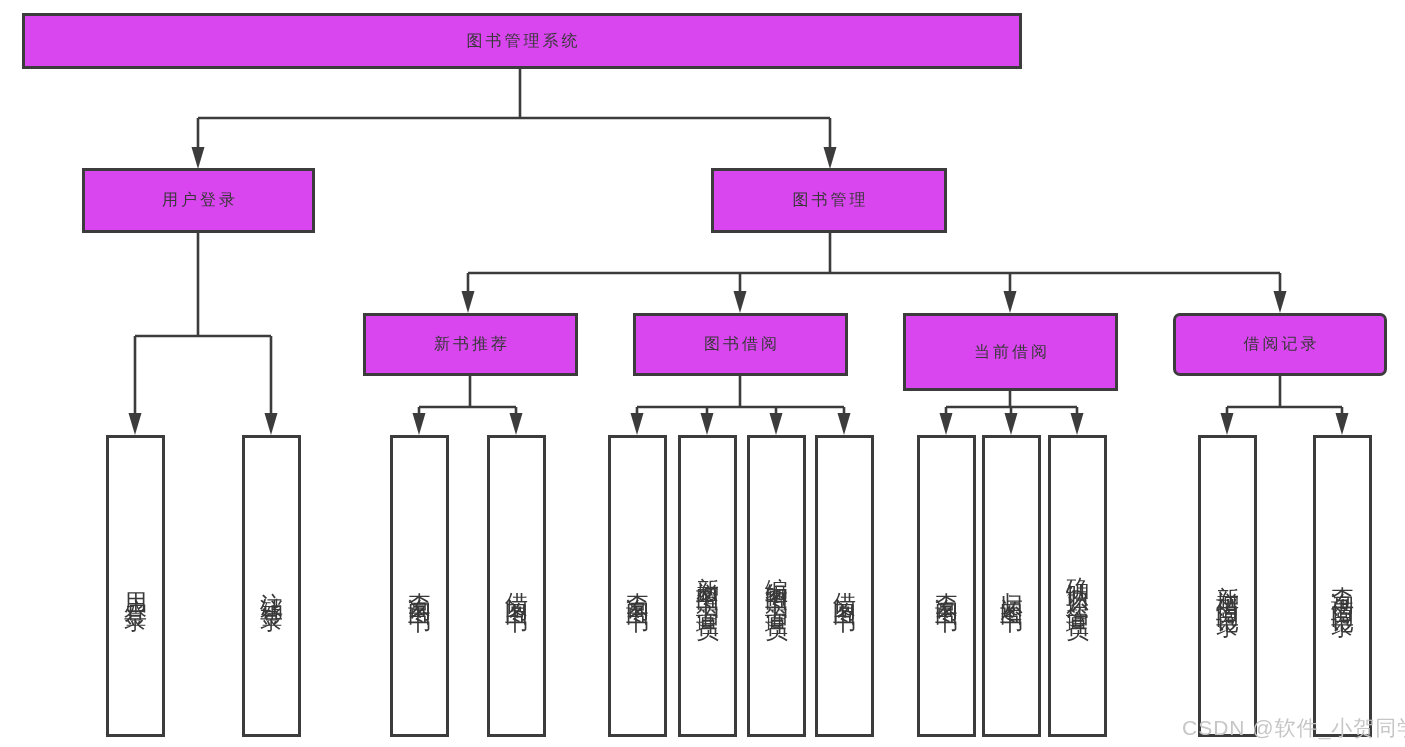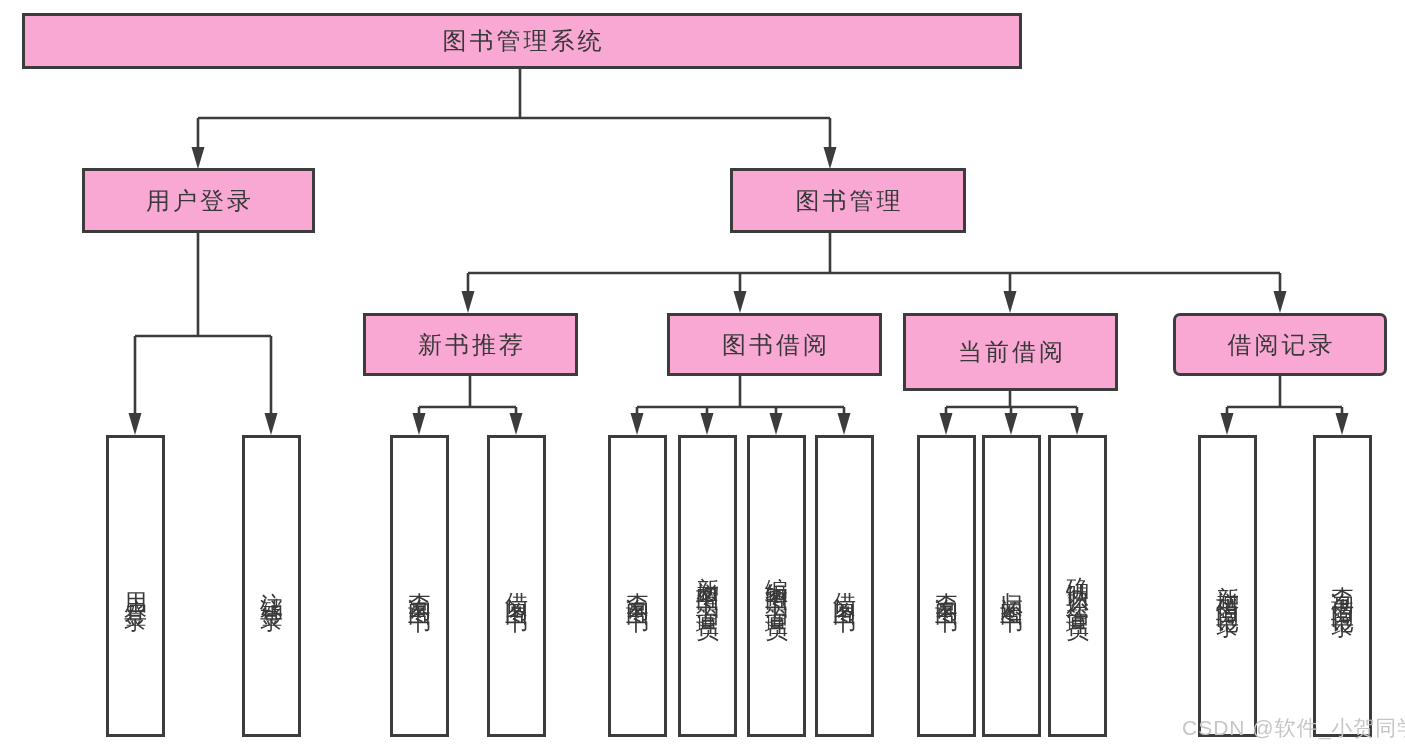--- a/index.html
+++ b/index.html
@@ -18,23 +18,23 @@
     overflow:hidden;
   }
   .connectors{
     position:absolute;left:0;top:0;width:1405px;height:747px;
     z-index:0;
   }
   .node{
     position:absolute;
     box-sizing:border-box;
     border:3px solid var(--line);
-    background:#f9a8d4;
+    background:#d946ef;
     display:flex;align-items:center;justify-content:center;
-    font-size:24px;
+    font-size:16px;
     letter-spacing:3px;
     text-indent:3px;
     z-index:1;
     white-space:nowrap;
   }
   .leaf{
     position:absolute;
     box-sizing:border-box;
     top:435px;height:302px;width:59px;
     border:3px solid var(--line);
@@ -101,24 +101,24 @@
       <polygon points="1004.5,413 1017.5,413 1011,435"></polygon>
       <polygon points="1070.5,413 1083.5,413 1077,435"></polygon>
       <polygon points="1220.5,413 1233.5,413 1227,435"></polygon>
       <polygon points="1335.5,413 1348.5,413 1342,435"></polygon>
     </g>
   </svg>
 
   <div class="node" style="left:22px;top:13px;width:1000px;height:56px;">图书管理系统</div>
 
   <div class="node" style="left:82px;top:168px;width:233px;height:65px;">用户登录</div>
-  <div class="node" style="left:711px;top:168px;width:236px;height:65px;margin-left:19px;">图书管理</div>
+  <div class="node" style="left:711px;top:168px;width:236px;height:65px;">图书管理</div>
 
   <div class="node" style="left:363px;top:313px;width:215px;height:63px;">新书推荐</div>
-  <div class="node" style="left:667px;top:313px;width:215px;height:63px;">图书借阅</div>
+  <div class="node" style="left:633px;top:313px;width:215px;height:63px;">图书借阅</div>
   <div class="node" style="left:903px;top:313px;width:215px;height:78px;">当前借阅</div>
   <div class="node" style="left:1173px;top:313px;width:214px;height:63px;border-radius:7px;">借阅记录</div>
 
   <div class="leaf" style="left:106px;">
     <span>用户登录</span>
   </div>
   <div class="leaf" style="left:242px;">
     <span>注销登录</span>
   </div>
 

